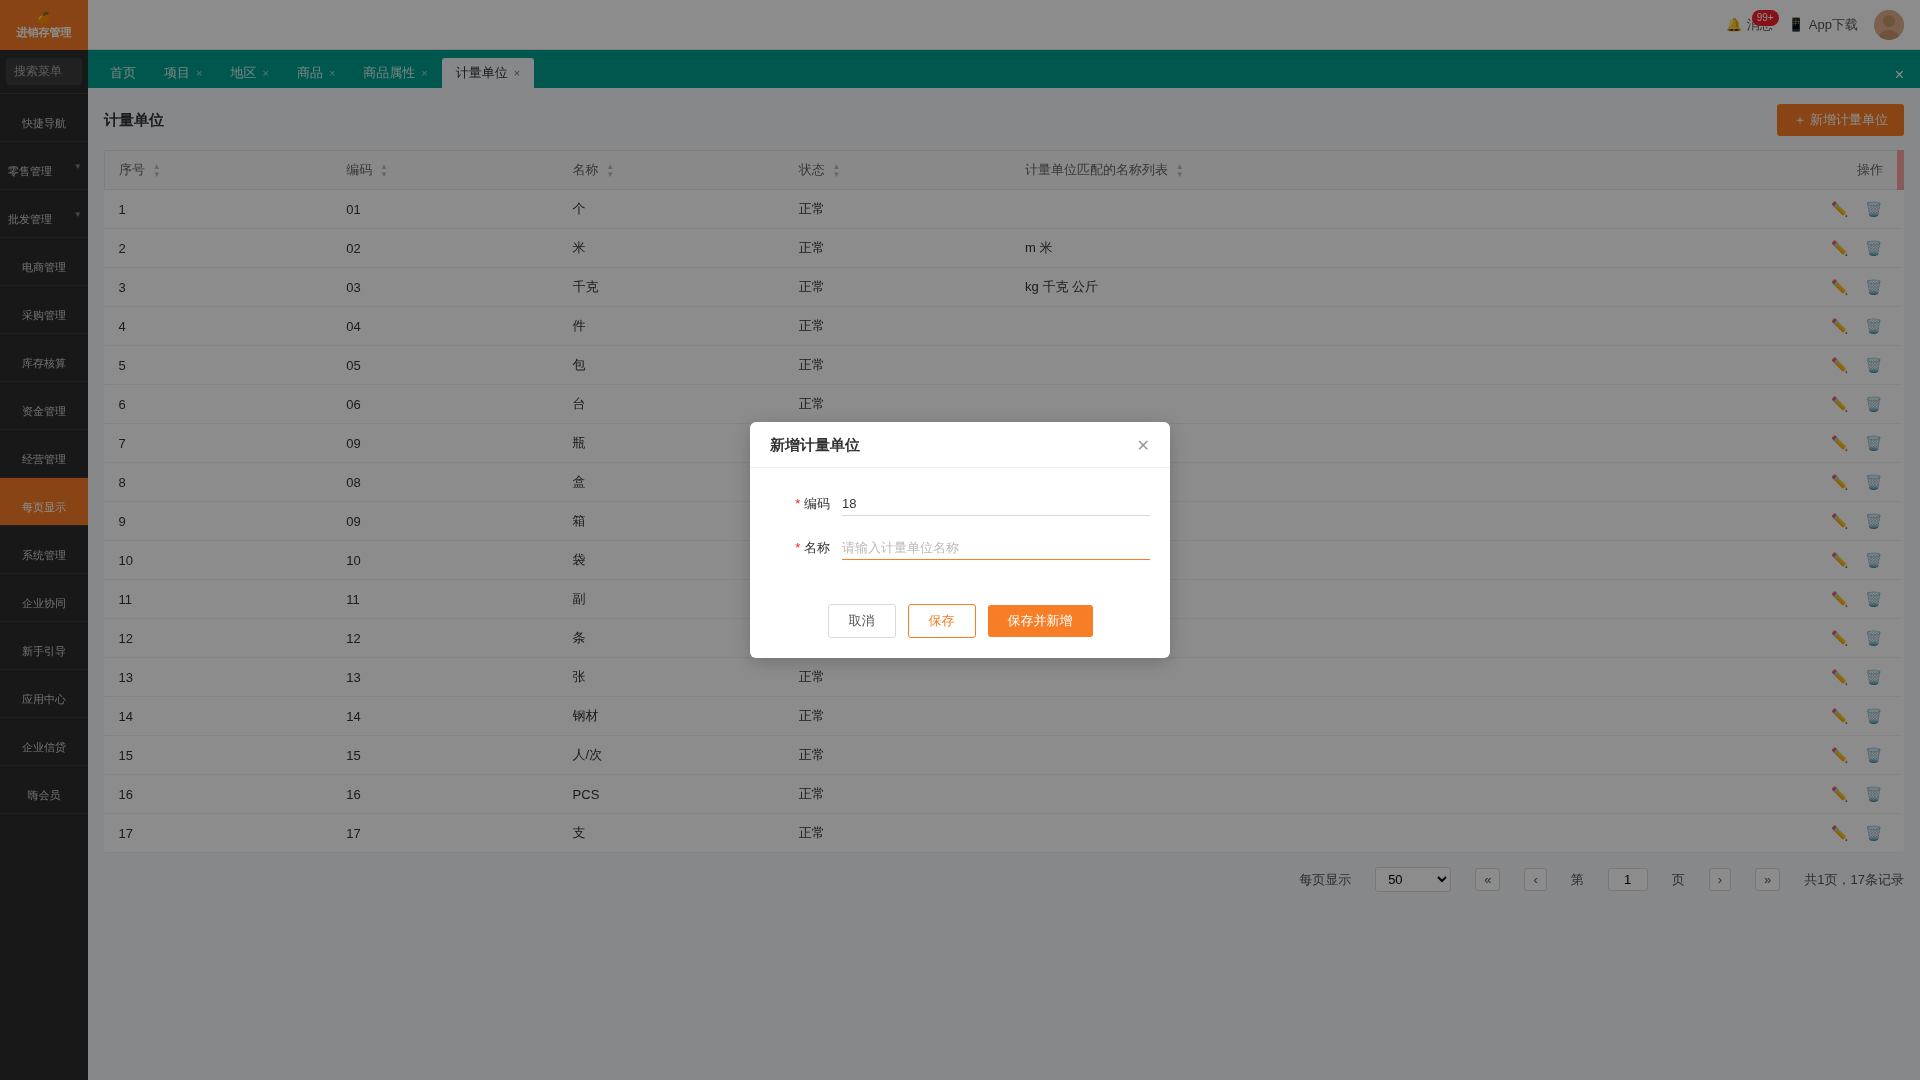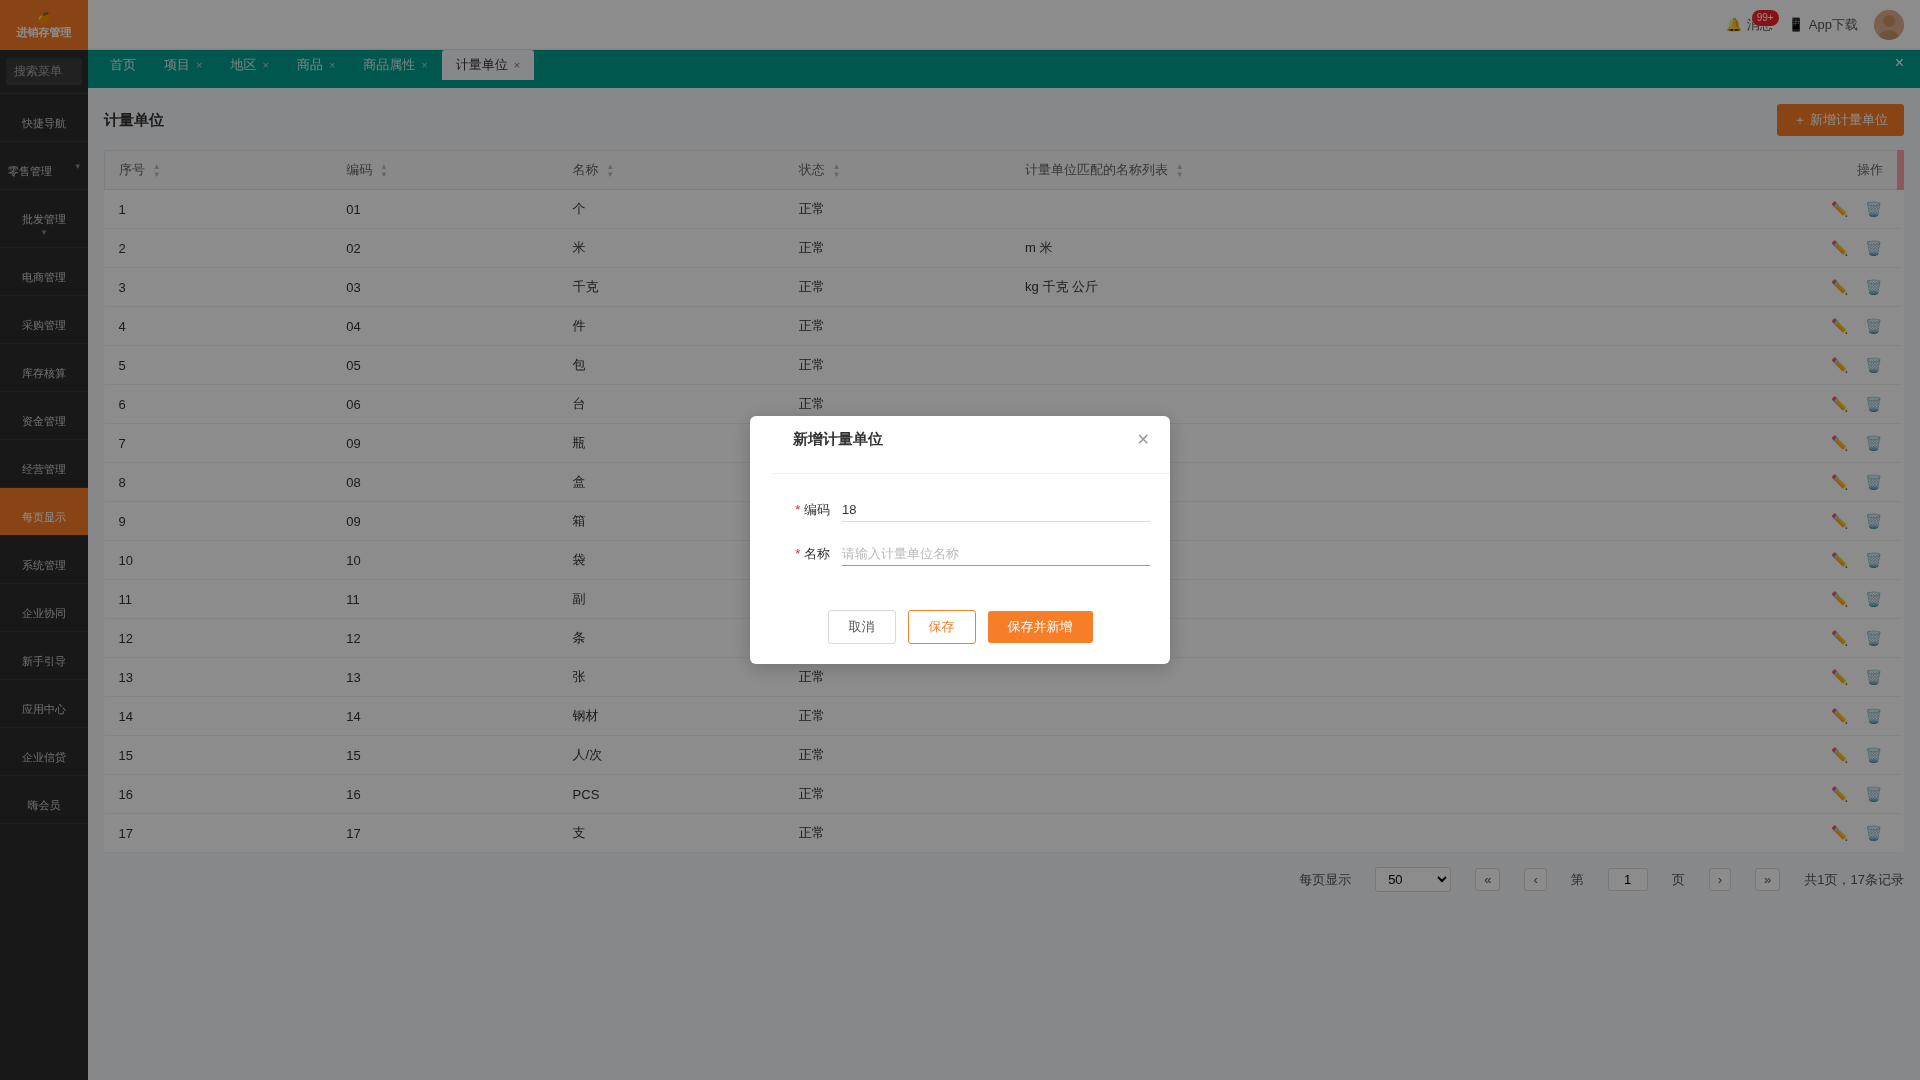--- a/index.html
+++ b/index.html
@@ -80,21 +80,21 @@
     .header-right { display: flex; align-items: center; gap: 16px; }
     .header-notification { position: relative; cursor: pointer; color: #555; font-size: 13px; display: flex; align-items: center; gap: 4px; }
     .badge { background: #f5222d; color: white; border-radius: 10px; padding: 0 5px; font-size: 10px; min-width: 16px; height: 16px; display: flex; align-items: center; justify-content: center; position: absolute; top: -6px; right: -6px; }
     .header-app { cursor: pointer; color: #555; font-size: 13px; display: flex; align-items: center; gap: 4px; }
     .header-avatar { width: 30px; height: 30px; border-radius: 50%; background: #ddd; display: flex; align-items: center; justify-content: center; cursor: pointer; overflow: hidden; }
 
     
     .tabs-bar {
       background: #009e8e;
       display: flex;
-      align-items: flex-start;
+      align-items: flex-end;
       padding: 0 8px;
       flex-shrink: 0;
       height: 38px;
     }
     .tab-item {
       display: flex;
       align-items: center;
       padding: 6px 14px;
       color: rgba(255,255,255,0.85);
       cursor: pointer;
@@ -212,23 +212,22 @@
     .modal {
       background: white;
       border-radius: 6px;
       width: 420px;
       box-shadow: 0 4px 20px rgba(0,0,0,0.2);
     }
     .modal-header {
       display: flex;
       justify-content: space-between;
       align-items: flex-start;
-      padding: 14px 20px 24px;
+      padding: 14px 20px 12px;
       border-bottom: 1px solid #f0f0f0;
-      margin-left: 23px;
     }
     .modal-title { font-size: 15px; font-weight: 600; color: #333; }
     .modal-close { background: none; border: none; font-size: 16px; color: #999; cursor: pointer; padding: 0; }
     .modal-body { padding: 24px 20px 16px; }
     .form-row {
       display: flex;
       align-items: center;
       margin-bottom: 20px;
     }
     .form-label {
@@ -300,21 +299,21 @@
     <button class="sidebar-search-btn">搜索菜单</button>
   </div>
 
   <div class="sidebar-nav-item">
     <span class="nav-text">快捷导航</span>
   </div>
   <div class="sidebar-nav-item" style="flex-direction:row;justify-content:space-between;padding:10px 8px;">
     <span class="nav-text">零售管理</span>
     <span style="font-size:9px;color:#888;">▾</span>
   </div>
-  <div class="sidebar-nav-item" style="flex-direction:column;justify-content:space-between;padding:10px 8px;">
+  <div class="sidebar-nav-item" style="flex-direction:row;justify-content:space-between;padding:10px 8px;">
     <span class="nav-text">批发管理</span>
     <span style="font-size:9px;color:#888;">▾</span>
   </div>
   <div class="sidebar-nav-item">
     <span class="nav-text">电商管理</span>
   </div>
   <div class="sidebar-nav-item">
     <span class="nav-text">采购管理</span>
   </div>
   <div class="sidebar-nav-item">

